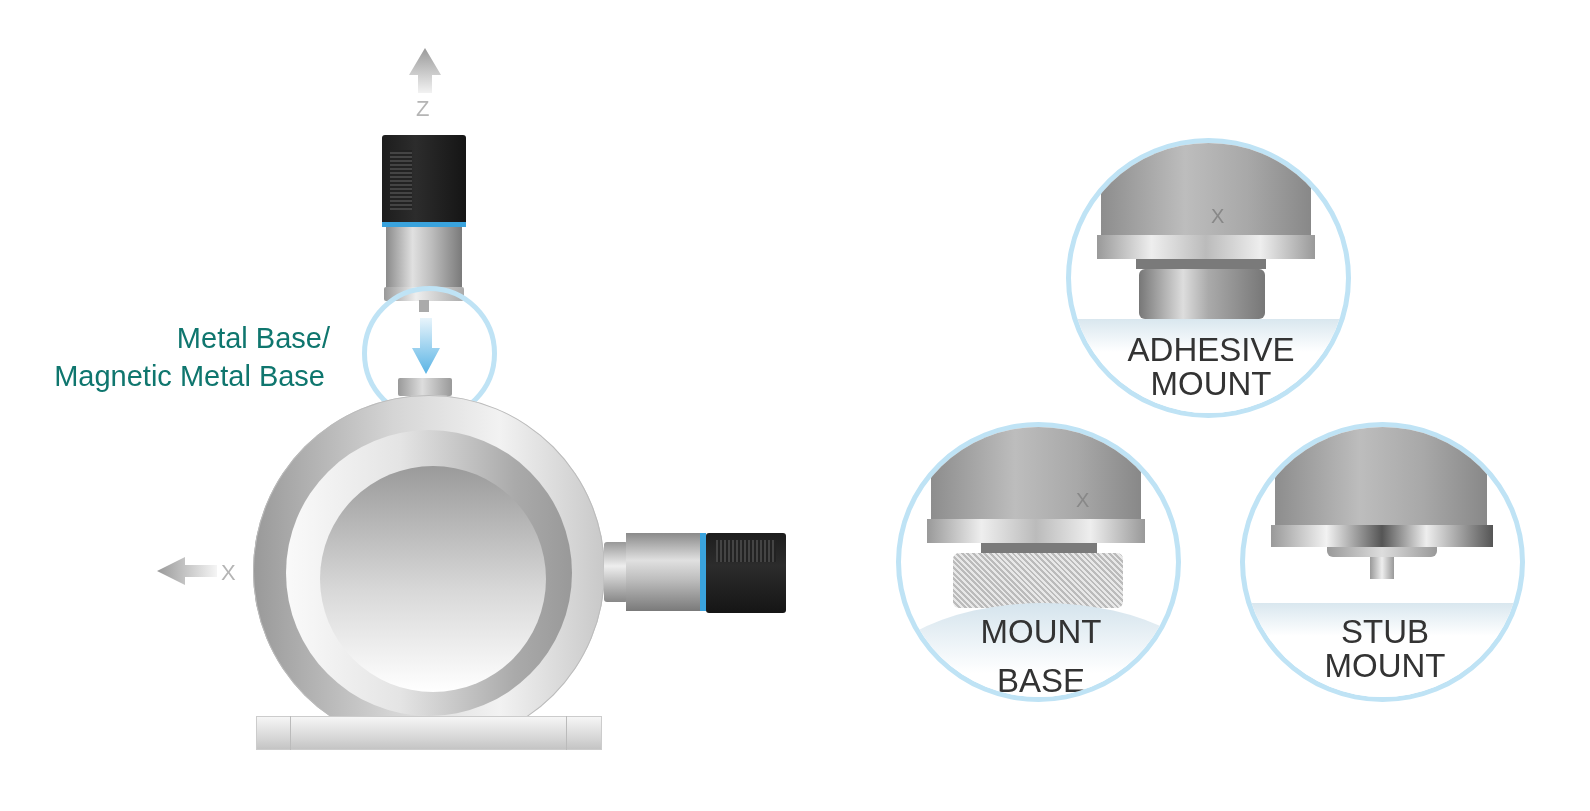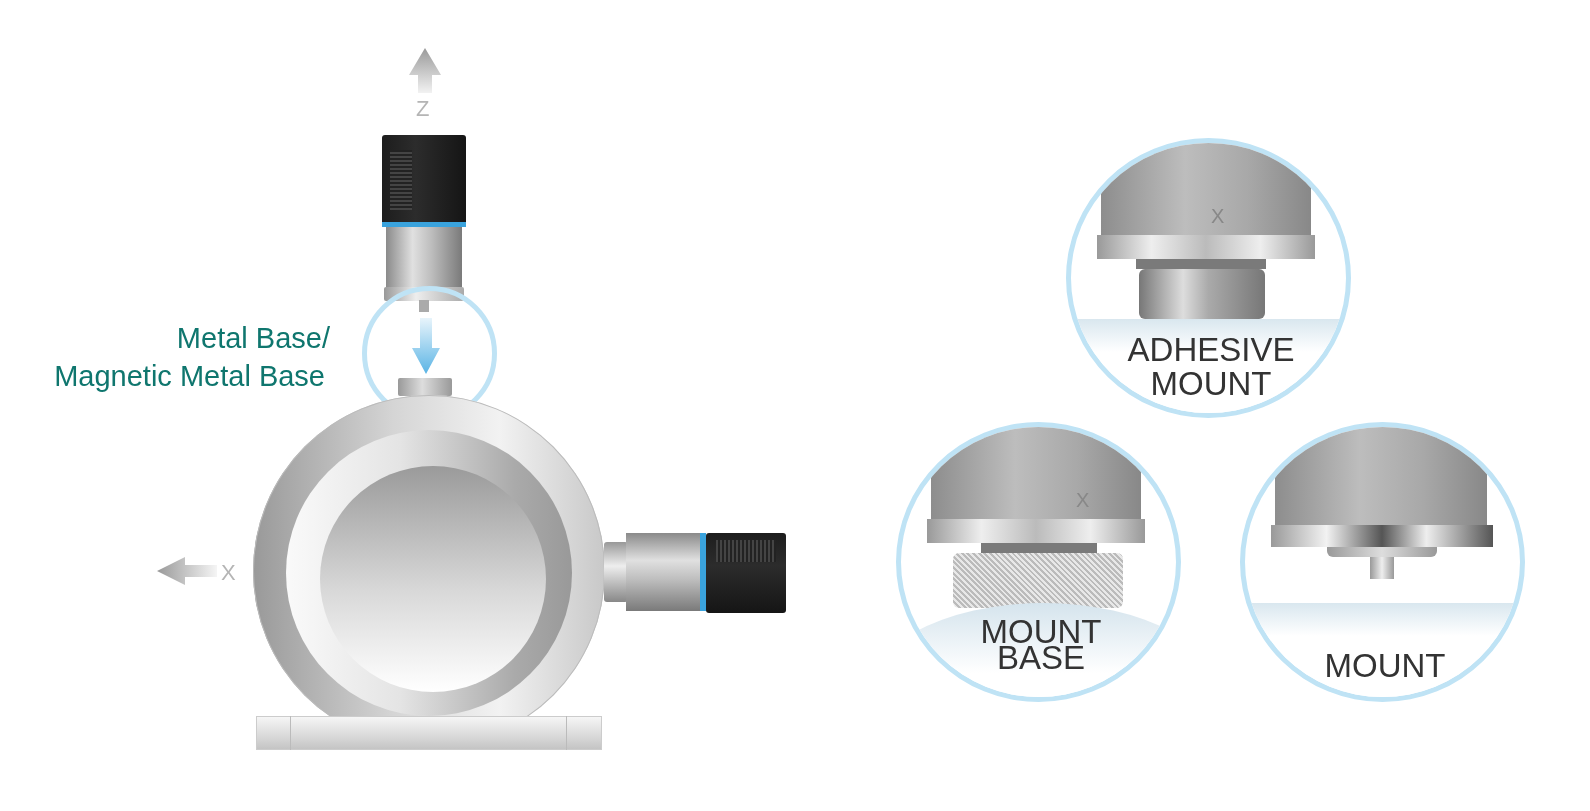--- a/index.html
+++ b/index.html
@@ -82,23 +82,24 @@
 </div>
 
 <div class="abs circle-frame" style="left:896px;top:422px;width:285px;height:280px">
   <div class="abs" style="left:30px;top:0;width:210px;height:95px;background:linear-gradient(90deg,#8d8d8d,#bdbdbd 40%,#a8a8a8 70%,#888)"></div>
   <div class="abs" style="left:175px;top:62px;color:#888;font-size:20px">X</div>
   <div class="abs" style="left:26px;top:92px;width:218px;height:24px;background:linear-gradient(90deg,#999,#eee 25%,#bbb 50%,#eee 75%,#999)"></div>
   <div class="abs" style="left:80px;top:116px;width:116px;height:10px;background:#7a7a7a"></div>
   <div class="abs" style="left:52px;top:126px;width:170px;height:55px;border-radius:6px;background:repeating-linear-gradient(45deg,#bbb 0 2px,#e8e8e8 2px 4px),#ccc"></div>
   <div class="abs" style="left:-40px;top:176px;width:365px;height:200px;border-radius:50% 50% 0 0;background:linear-gradient(180deg,#d5e4ed,#fff 35%)"></div>
   <div class="abs mount-label" style="left:30px;top:188px">MOUNT</div>
-  <div class="abs mount-label" style="left:30px;top:214px">BASE</div>
+  <div class="abs mount-label" style="left:30px;top:237px">BASE</div>
 </div>
 
 <div class="abs circle-frame" style="left:1240px;top:422px;width:285px;height:280px">
   <div class="abs" style="left:30px;top:0;width:212px;height:100px;background:linear-gradient(90deg,#8d8d8d,#bdbdbd 40%,#a8a8a8 70%,#888)"></div>
   <div class="abs" style="left:26px;top:98px;width:222px;height:22px;background:linear-gradient(90deg,#999,#f2f2f2 25%,#555 50%,#eee 70%,#555)"></div>
   <div class="abs" style="left:82px;top:120px;width:110px;height:10px;background:linear-gradient(90deg,#999,#ddd,#999);border-radius:0 0 6px 6px"></div>
   <div class="abs" style="left:125px;top:130px;width:24px;height:22px;background:linear-gradient(90deg,#999,#eee,#999)"></div>
   <div class="abs" style="left:0;top:176px;width:285px;height:110px;background:linear-gradient(180deg,#d9e7ef,#fff 30%)"></div>
+  <div class="abs mount-label" style="left:30px;top:188px">STUB</div>
   <div class="abs mount-label" style="left:30px;top:222px">MOUNT</div>
 </div>
 
 </body></html>

